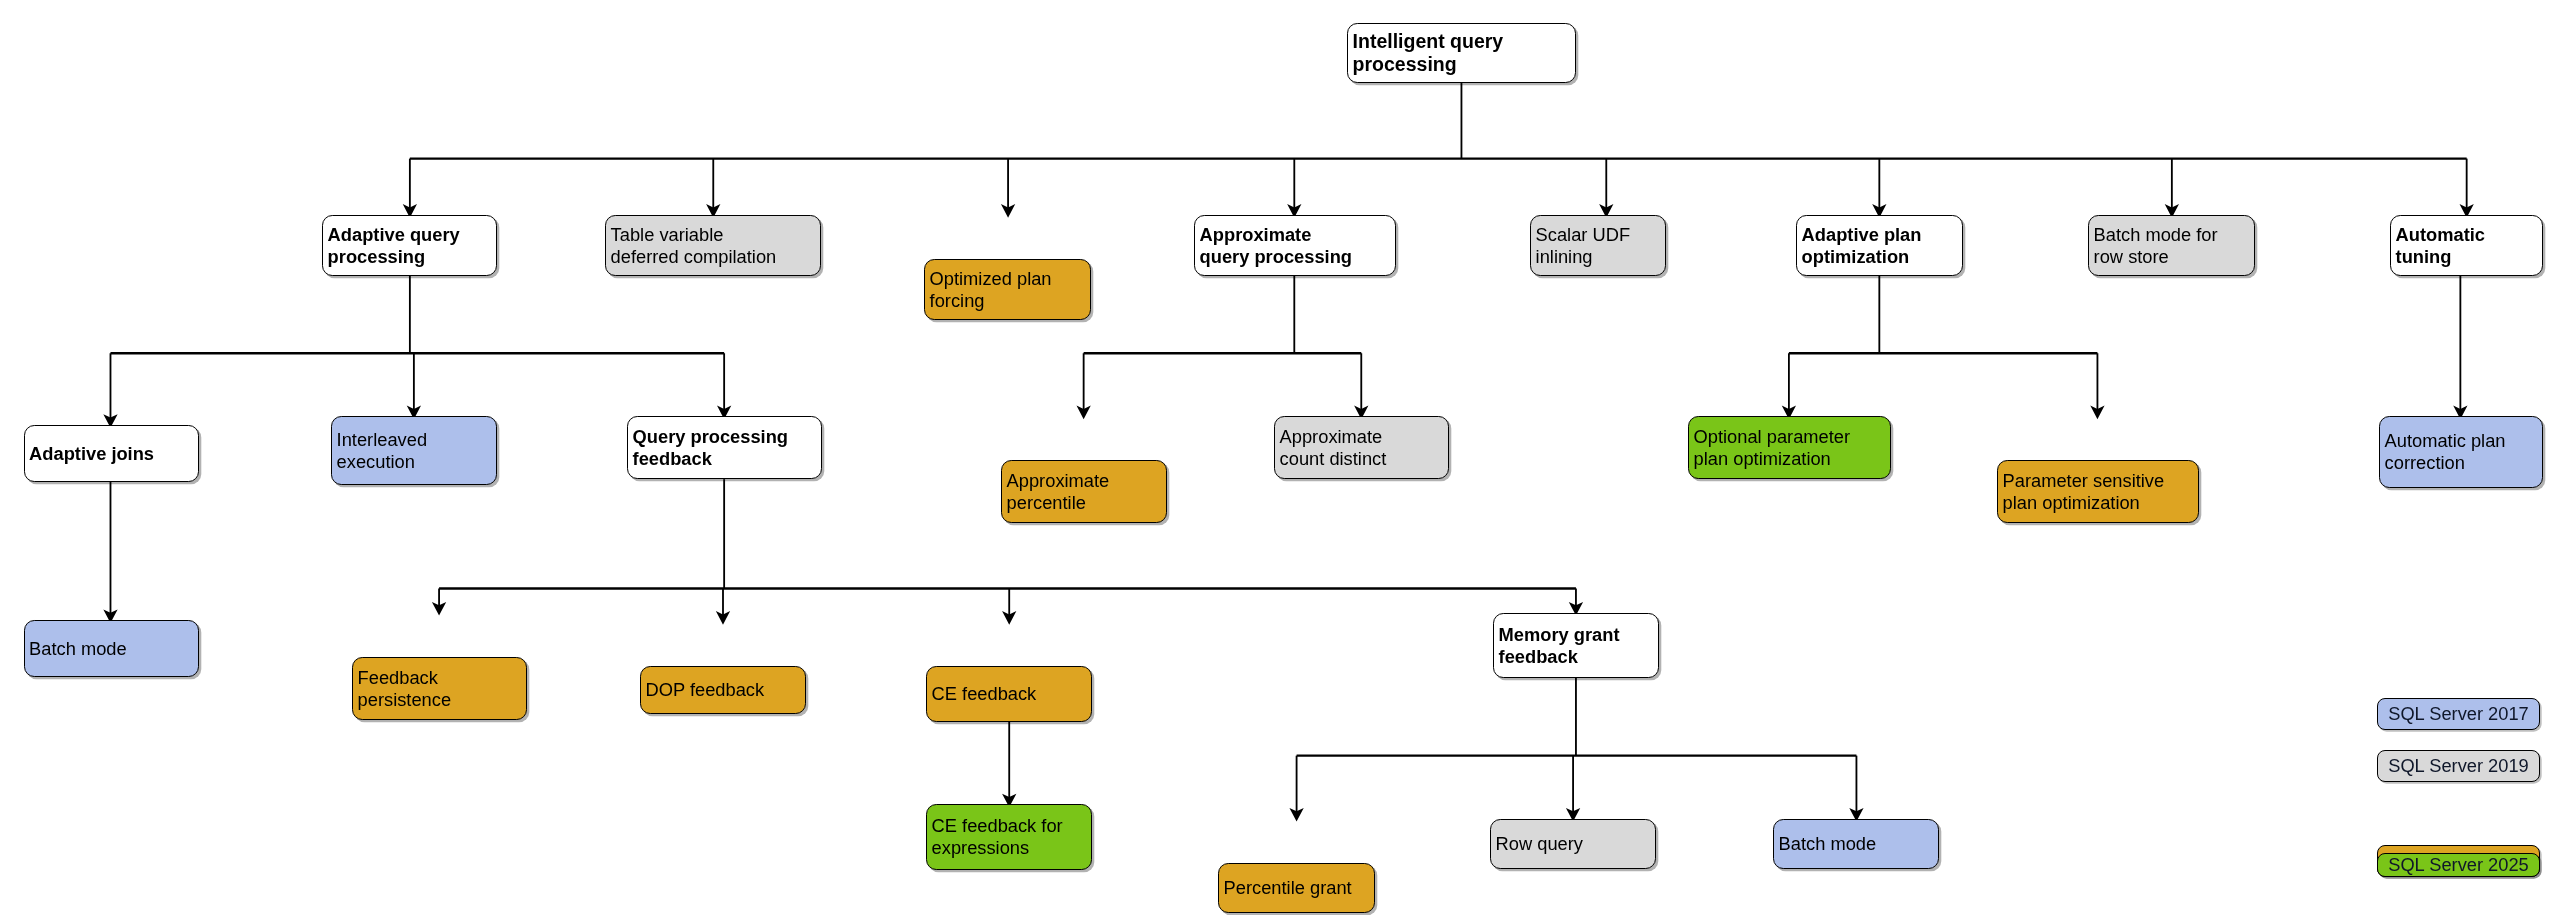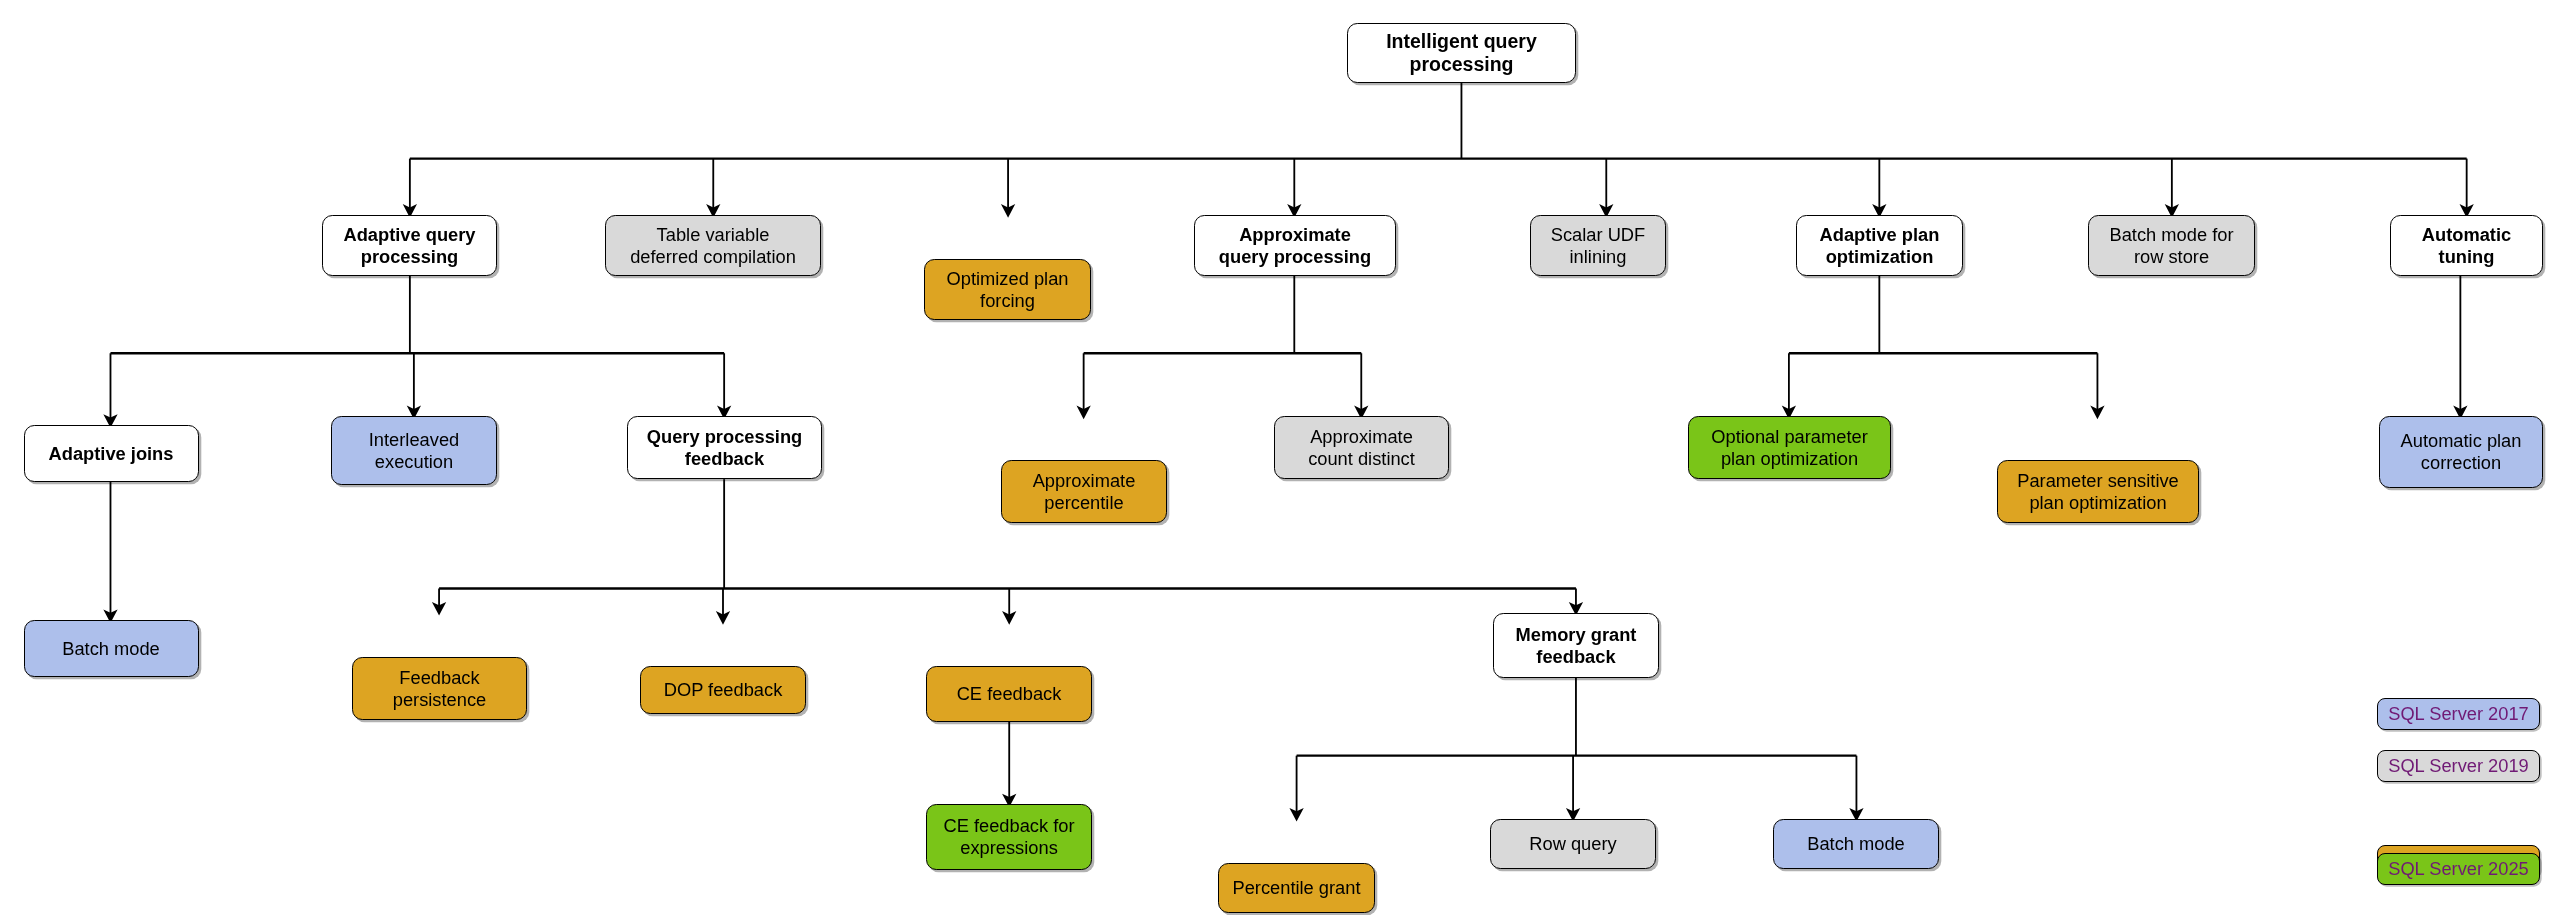--- a/index.html
+++ b/index.html
@@ -24,21 +24,21 @@
     pointer-events: none;
   }
   .node {
     position: absolute;
     box-sizing: border-box;
     border: 1.7px solid #000000;
     border-radius: 10.3px;
     display: flex;
     align-items: center;
     justify-content: center;
-    text-align: center;
+    text-align: left;
     line-height: 1.18;
     color: #000000;
     background: #ffffff;
     padding: 2.3px 4.6px;
     box-shadow: 2.3px 2.3px 0 rgba(0,0,0,0.30);
   }
   .node .lbl {
     display: block;
     width: 100%;
     white-space: pre-line;
@@ -51,21 +51,21 @@
 
   .legend-item {
     position: absolute;
     box-sizing: border-box;
     border: 1.7px solid #000000;
     border-radius: 8px;
     display: flex;
     align-items: center;
     justify-content: center;
     font-size: 18.3px;
-    color: #701a75;
+    color: #0f172a;
     box-shadow: 1.7px 1.7px 0 rgba(0,0,0,0.25);
   }
 </style>
 </head>
 <body>
 
 <div id="canvas">
 
   <svg id="edges" viewBox="0 0 4500 1600" xmlns="http://www.w3.org/2000/svg">
     <defs>
@@ -227,18 +227,18 @@
   <div id="legend-layer">
       <div class="legend-item t-blue" style="left: 2377px; top: 698px; width: 163px; height: 32px;">
         <span>SQL Server 2017</span>
       </div>
       <div class="legend-item t-gray" style="left: 2377px; top: 750px; width: 163px; height: 32px;">
         <span>SQL Server 2019</span>
       </div>
       <div class="legend-item t-amber" style="left: 2377px; top: 801px; width: 163px; height: 32px;">
         <span>SQL Server 2022</span>
       </div>
-      <div class="legend-item t-green" style="left: 2377px; top: 853px; width: 163px; height: 32px;">
+      <div class="legend-item t-green" style="left: 2377px; top: 853px; width: 163px; height: 24px;">
         <span>SQL Server 2025</span>
       </div>
     </div>
 </div>
 
 
 </body></html>

